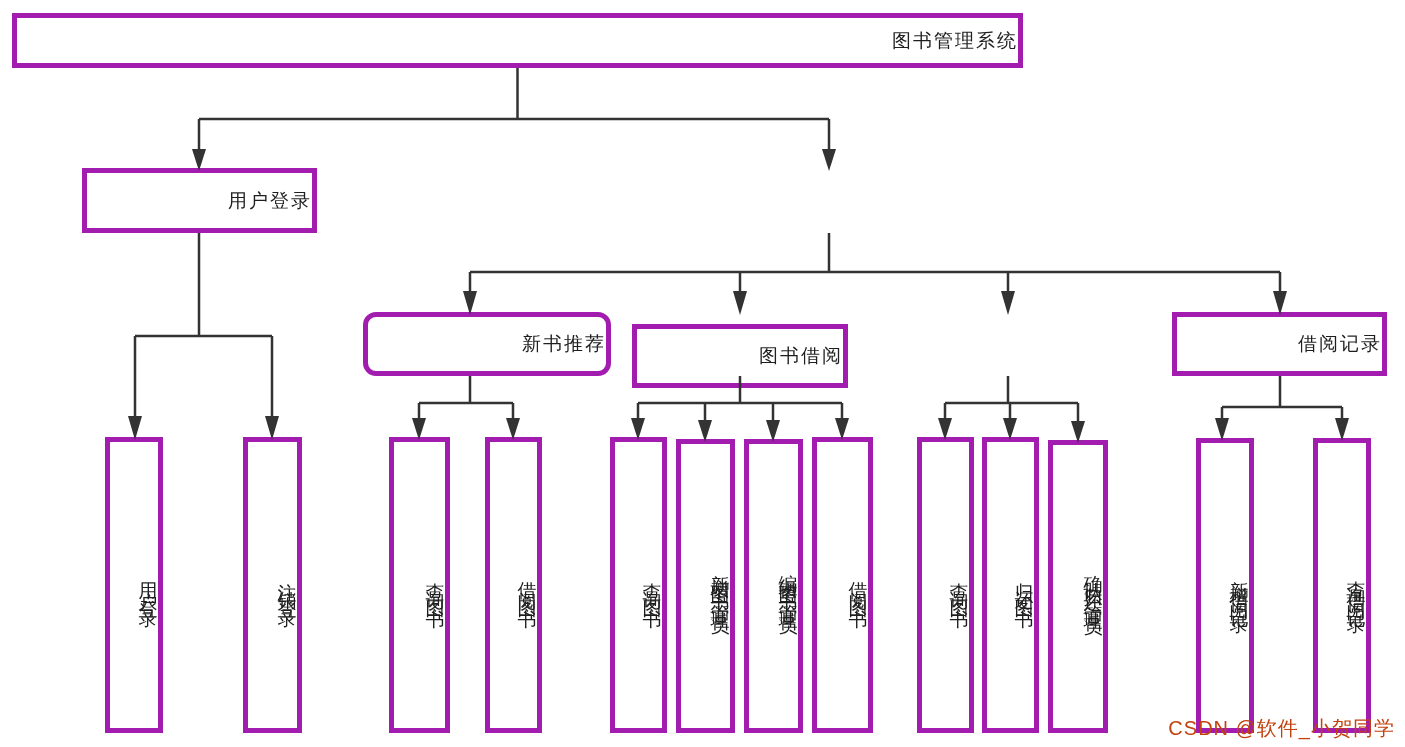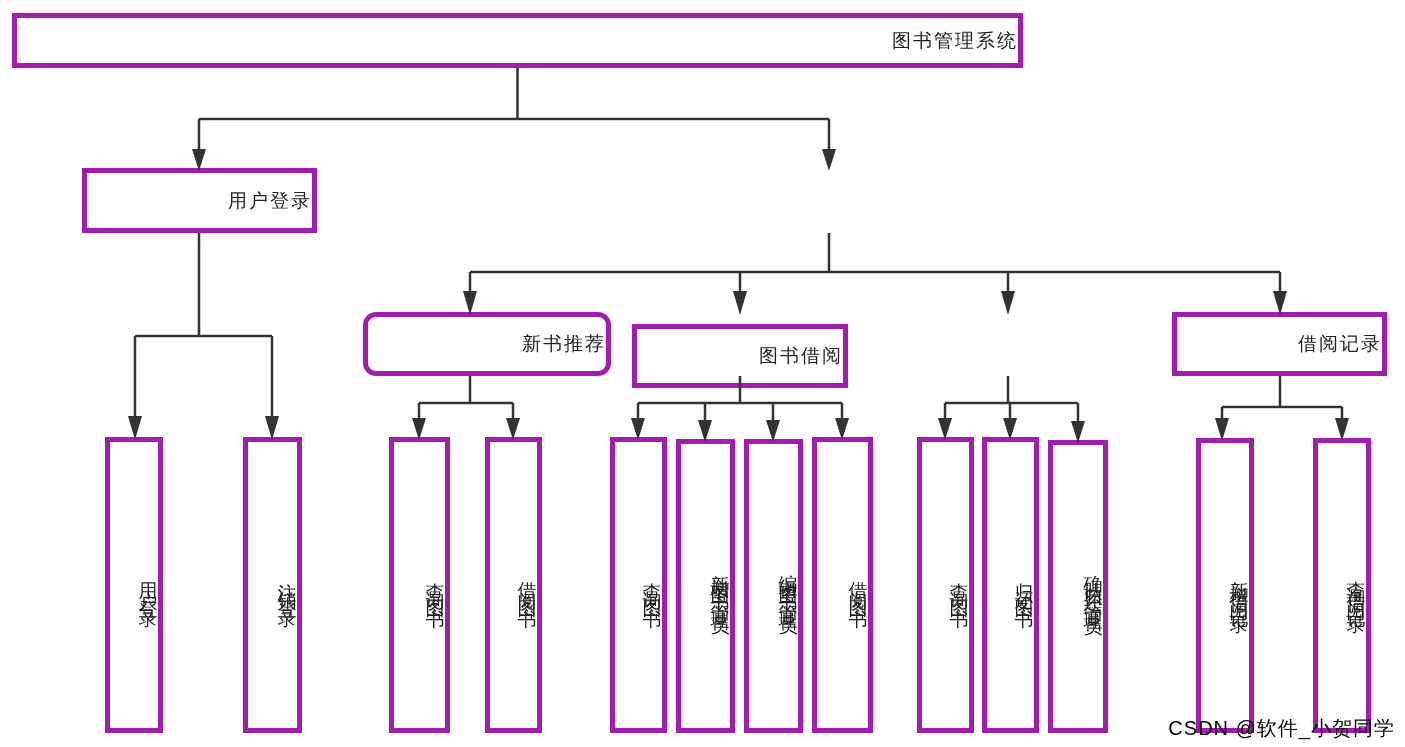--- a/index.html
+++ b/index.html
@@ -43,21 +43,21 @@
     pointer-events: none;
   }
   .wires path { stroke: #333333; stroke-width: 2.5; fill: none; }
   .wires line { stroke: #333333; stroke-width: 2.5; }
   .wires polygon { fill: #333333; }
   .watermark {
     position: absolute;
     right: 10px;
     bottom: 5px;
     font-size: 20px;
-    color: #000000;
+    color: #c2410c;
     letter-spacing: 1px;
     z-index: 4;
     white-space: nowrap;
   }
 </style>
 </head>
 <body>
 
 <div class="stage">
 

